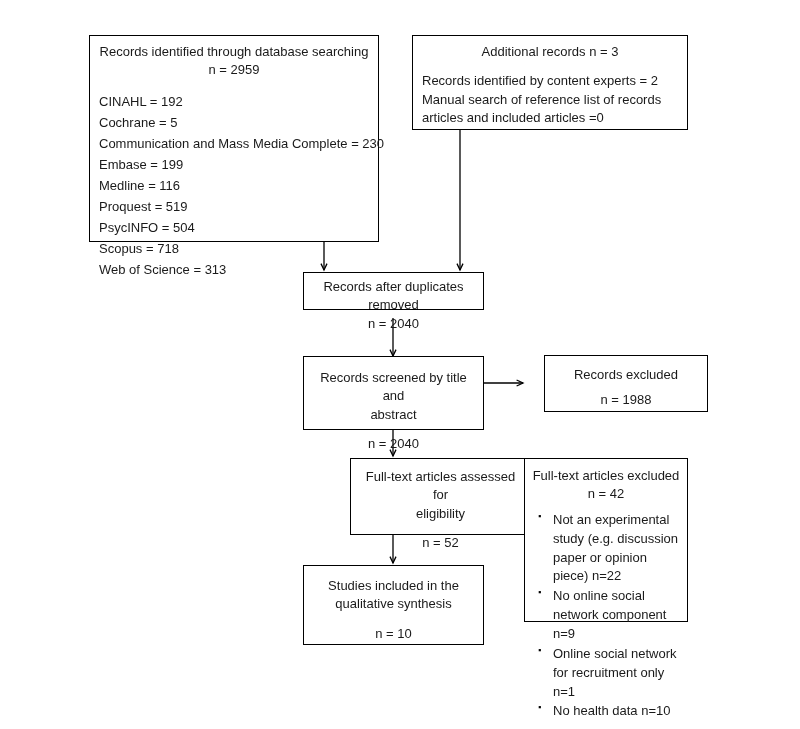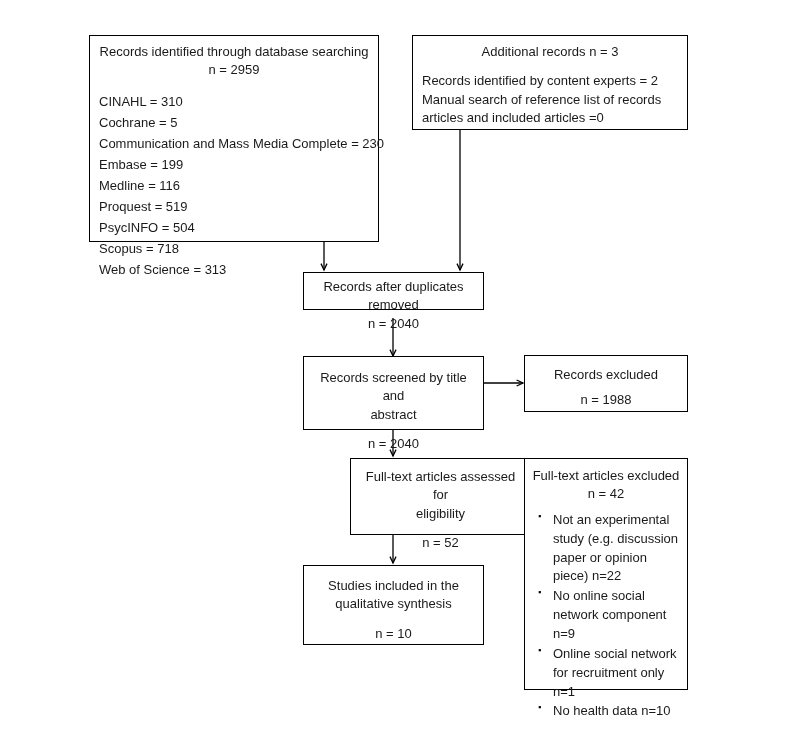--- a/index.html
+++ b/index.html
@@ -109,21 +109,21 @@
     <polyline points="484,489 523,489" marker-end="url(#arrowhead)"></polyline>
 
     <polyline points="393,535 393,563" marker-end="url(#arrowhead)"></polyline>
   </svg>
 
   <div class="box pad" style="left:89px; top:35px; width:290px; height:207px;">
     <div class="ctr">Records identified through database searching</div>
     <div class="ctr">n = 2959</div>
     <span class="gap"></span>
     <ul class="dblist">
-      <li>CINAHL = 310</li>
+      <li>CINAHL = 192</li>
       <li>Cochrane = 5</li>
       <li>Communication and Mass Media Complete = 230</li>
       <li>Embase = 199</li>
       <li>Medline = 116</li>
       <li>Proquest = 519</li>
       <li>PsycINFO = 504</li>
       <li>Scopus = 718</li>
       <li>Web of Science = 313</li>
     </ul>
   </div>
@@ -144,34 +144,34 @@
     <span class="line-sp">n = 2040</span>
   </div>
 
   <div class="box pad ctr" style="left:303px; top:356px; width:181px; height:74px; padding-top:12px;">
     <span class="line-sp">Records screened by title and</span>
     <span class="line-sp">abstract</span>
     <span class="gap"></span>
     <span class="line-sp">n = 2040</span>
   </div>
 
-  <div class="box pad ctr" style="left:524px; top:355px; width:164px; height:57px; padding-top:10px;">
+  <div class="box pad ctr" style="left:544px; top:355px; width:164px; height:57px; padding-top:10px;">
     <span class="line-sp">Records excluded</span>
     <span class="gap-sm"></span>
     <span class="line-sp">n = 1988</span>
   </div>
 
   <div class="box pad ctr" style="left:303px; top:458px; width:181px; height:77px; padding-top:9px;margin-left:47px;">
     <span class="line-sp">Full-text articles assessed for</span>
     <span class="line-sp">eligibility</span>
     <span class="gap"></span>
     <span class="line-sp">n = 52</span>
   </div>
 
-  <div class="box pad" style="left:524px; top:458px; width:164px; height:232px; padding:8px 7px;">
+  <div class="box pad" style="left:524px; top:458px; width:164px; height:164px; padding:8px 7px;">
     <div class="ctr">Full-text articles excluded</div>
     <div class="ctr">n = 42</div>
     <span class="gap-sm"></span>
     <ul class="bullets">
       <li>Not an experimental study (e.g. discussion paper or opinion piece) n=22</li>
       <li>No online social network component n=9</li>
       <li>Online social network for recruitment only n=1</li>
       <li>No health data n=10</li>
     </ul>
   </div>

